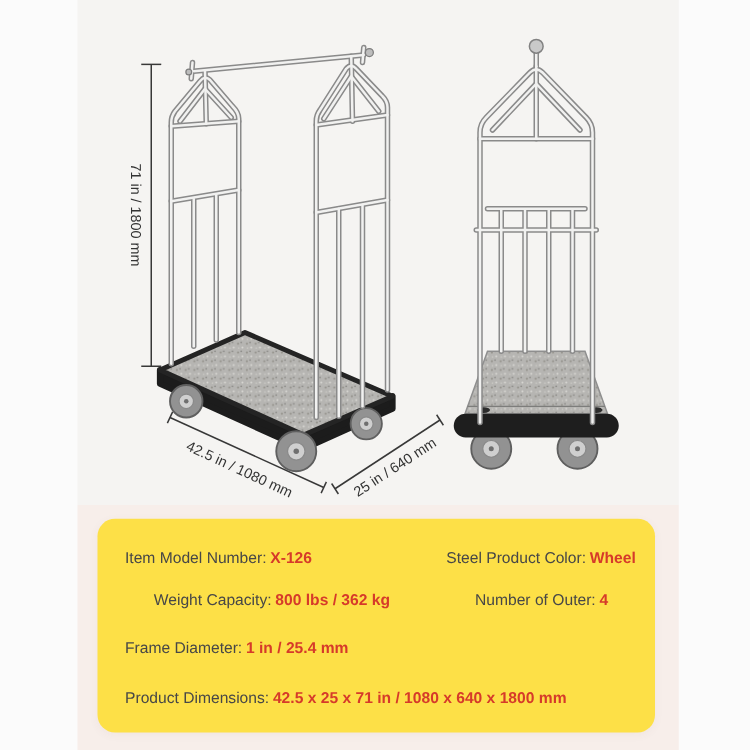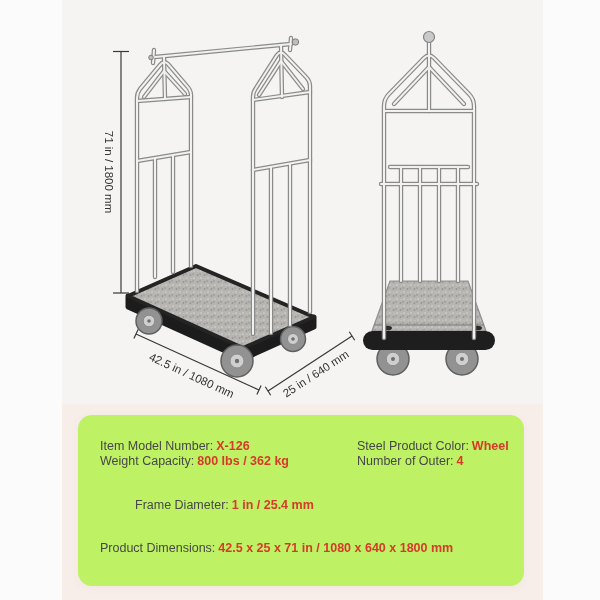--- a/index.html
+++ b/index.html
@@ -1,26 +1,26 @@
 <!DOCTYPE html>
 <html><head>
 <meta charset="utf-8">
 <style>
   html,body{margin:0;padding:0;}
   body{width:600px;height:600px;font-family:"Liberation Sans",sans-serif;}
   .stage{position:relative;width:600px;height:600px;background:#fbfbfb;overflow:hidden;}
   .col-gray{position:absolute;left:62px;top:0;width:481px;height:404px;background:#f5f4f2;}
   .col-pink{position:absolute;left:62px;top:404px;width:481px;height:196px;background:#f7eeea;}
   .drawing{position:absolute;left:0;top:0;width:600px;height:406px;}
-  .spec-card{position:absolute;left:78px;top:415px;width:446px;height:171px;background:#bef264;
+  .spec-card{position:absolute;left:78px;top:415px;width:446px;height:171px;background:#fde047;
              border-radius:14px;box-shadow:0 2px 8px rgba(120,80,70,0.05);}
   .spec-row{position:absolute;font-size:12.5px;line-height:16px;color:#474747;white-space:nowrap;}
   .spec-row .val{font-weight:700;color:#d63a2a;margin-left:3px;}
   .cL{left:22px;}  .cR{left:279px;}
-  .r0{top:23px;} .r1{top:38px;} .r2{top:74px;} .r3{top:82px;margin-left:35px;} .r4{top:125px;}
+  .r0{top:23px;} .r1{top:57px;margin-left:23px;} .r2{top:74px;} .r3{top:95px;} .r4{top:135px;}
   .dim-text{font-size:11.5px;fill:#333333;}
 </style>
 </head>
 <body>
 
 <div class="stage">
 
   <div class="col-gray"></div>
   <div class="col-pink"></div>
 

